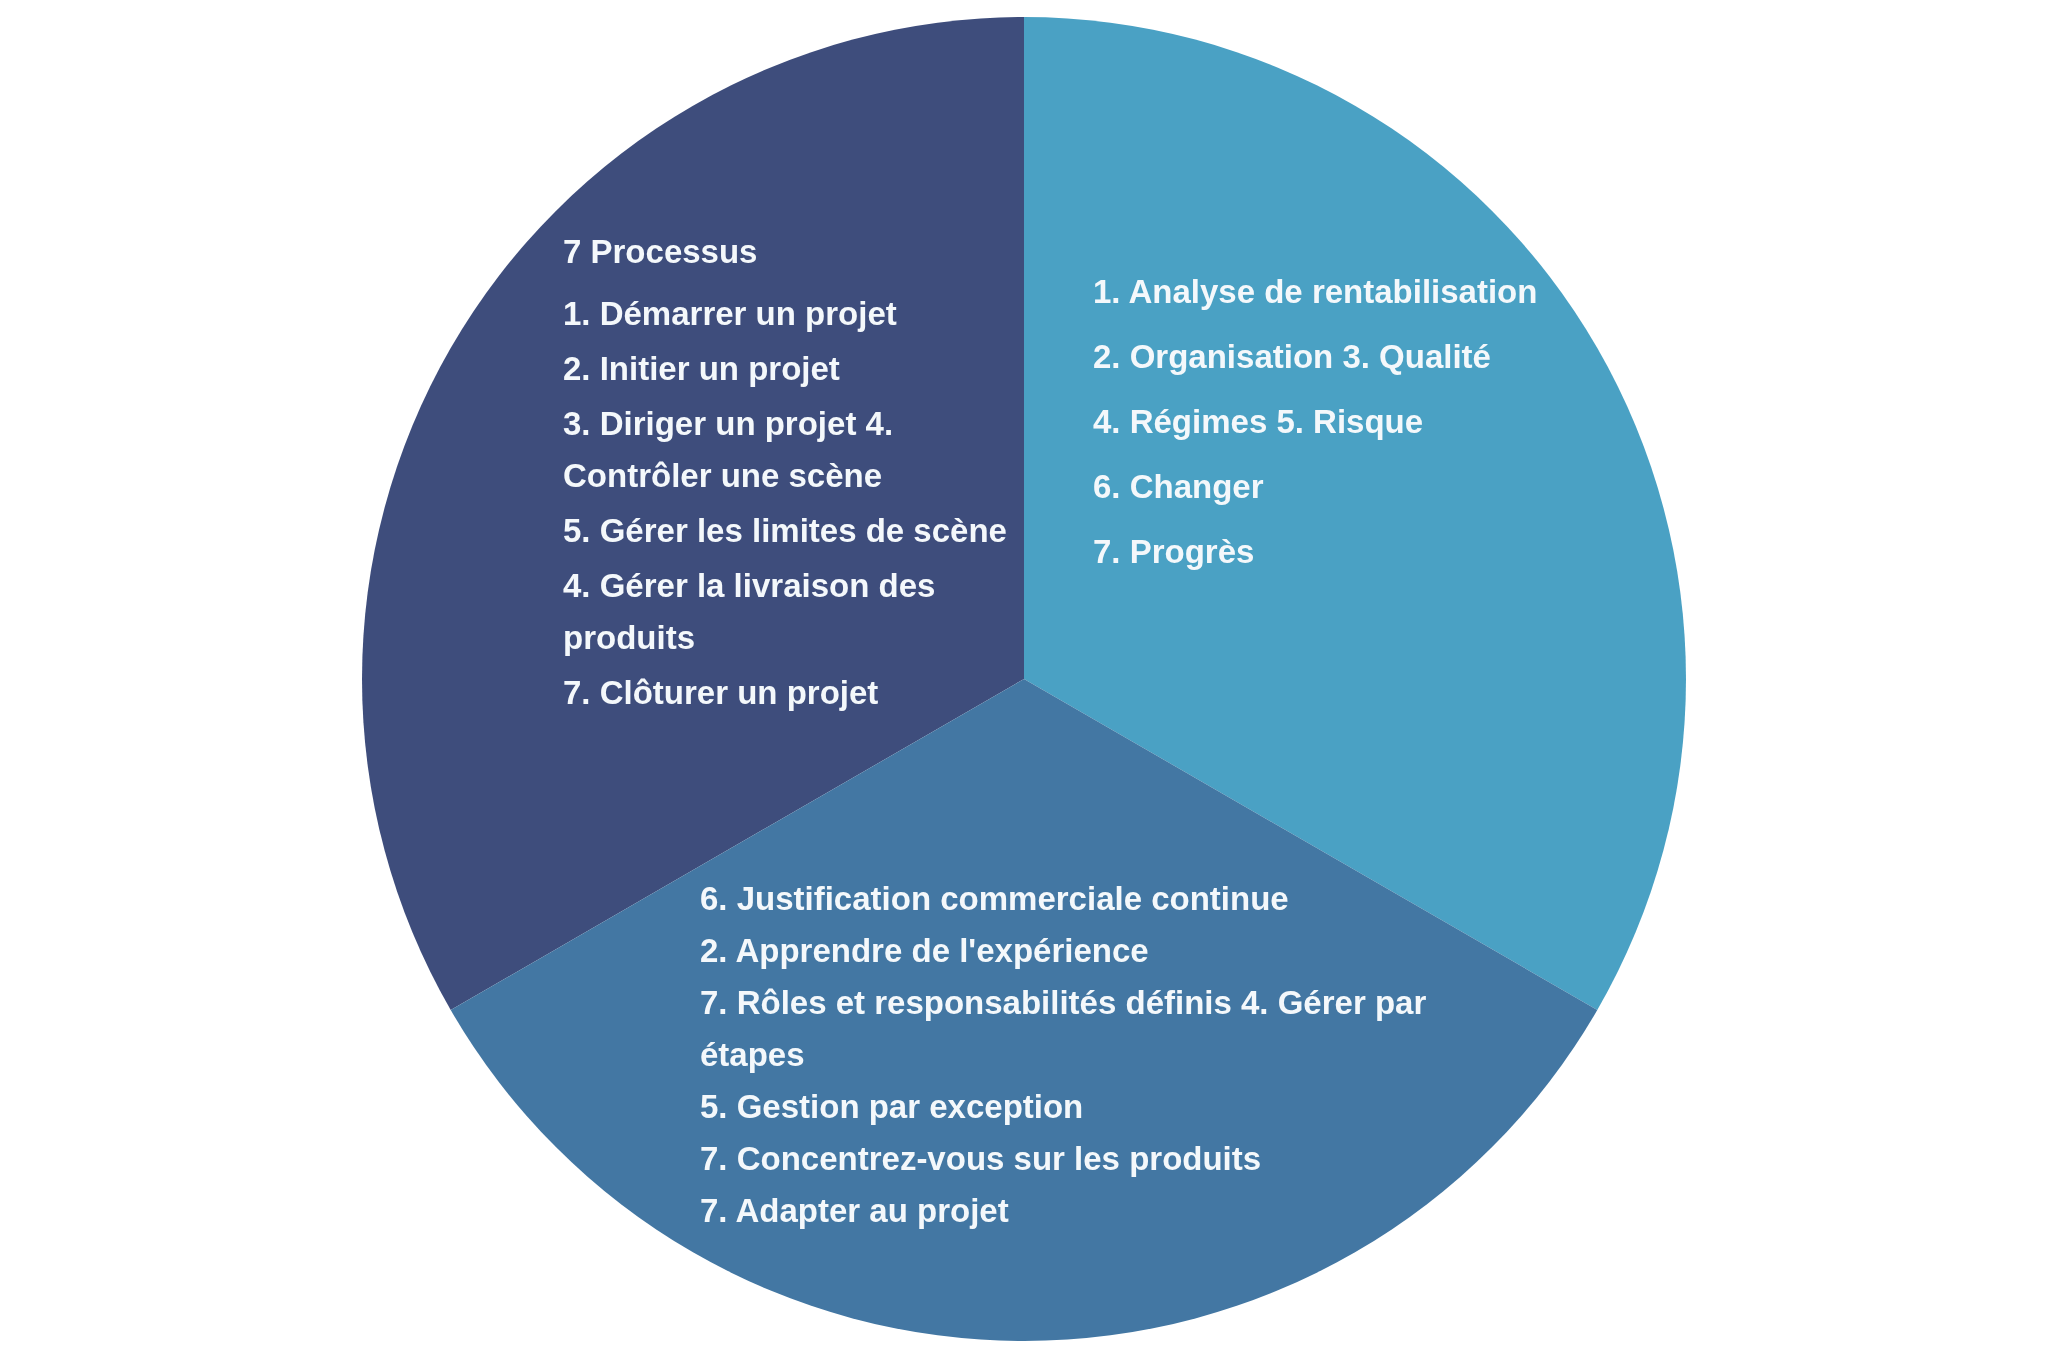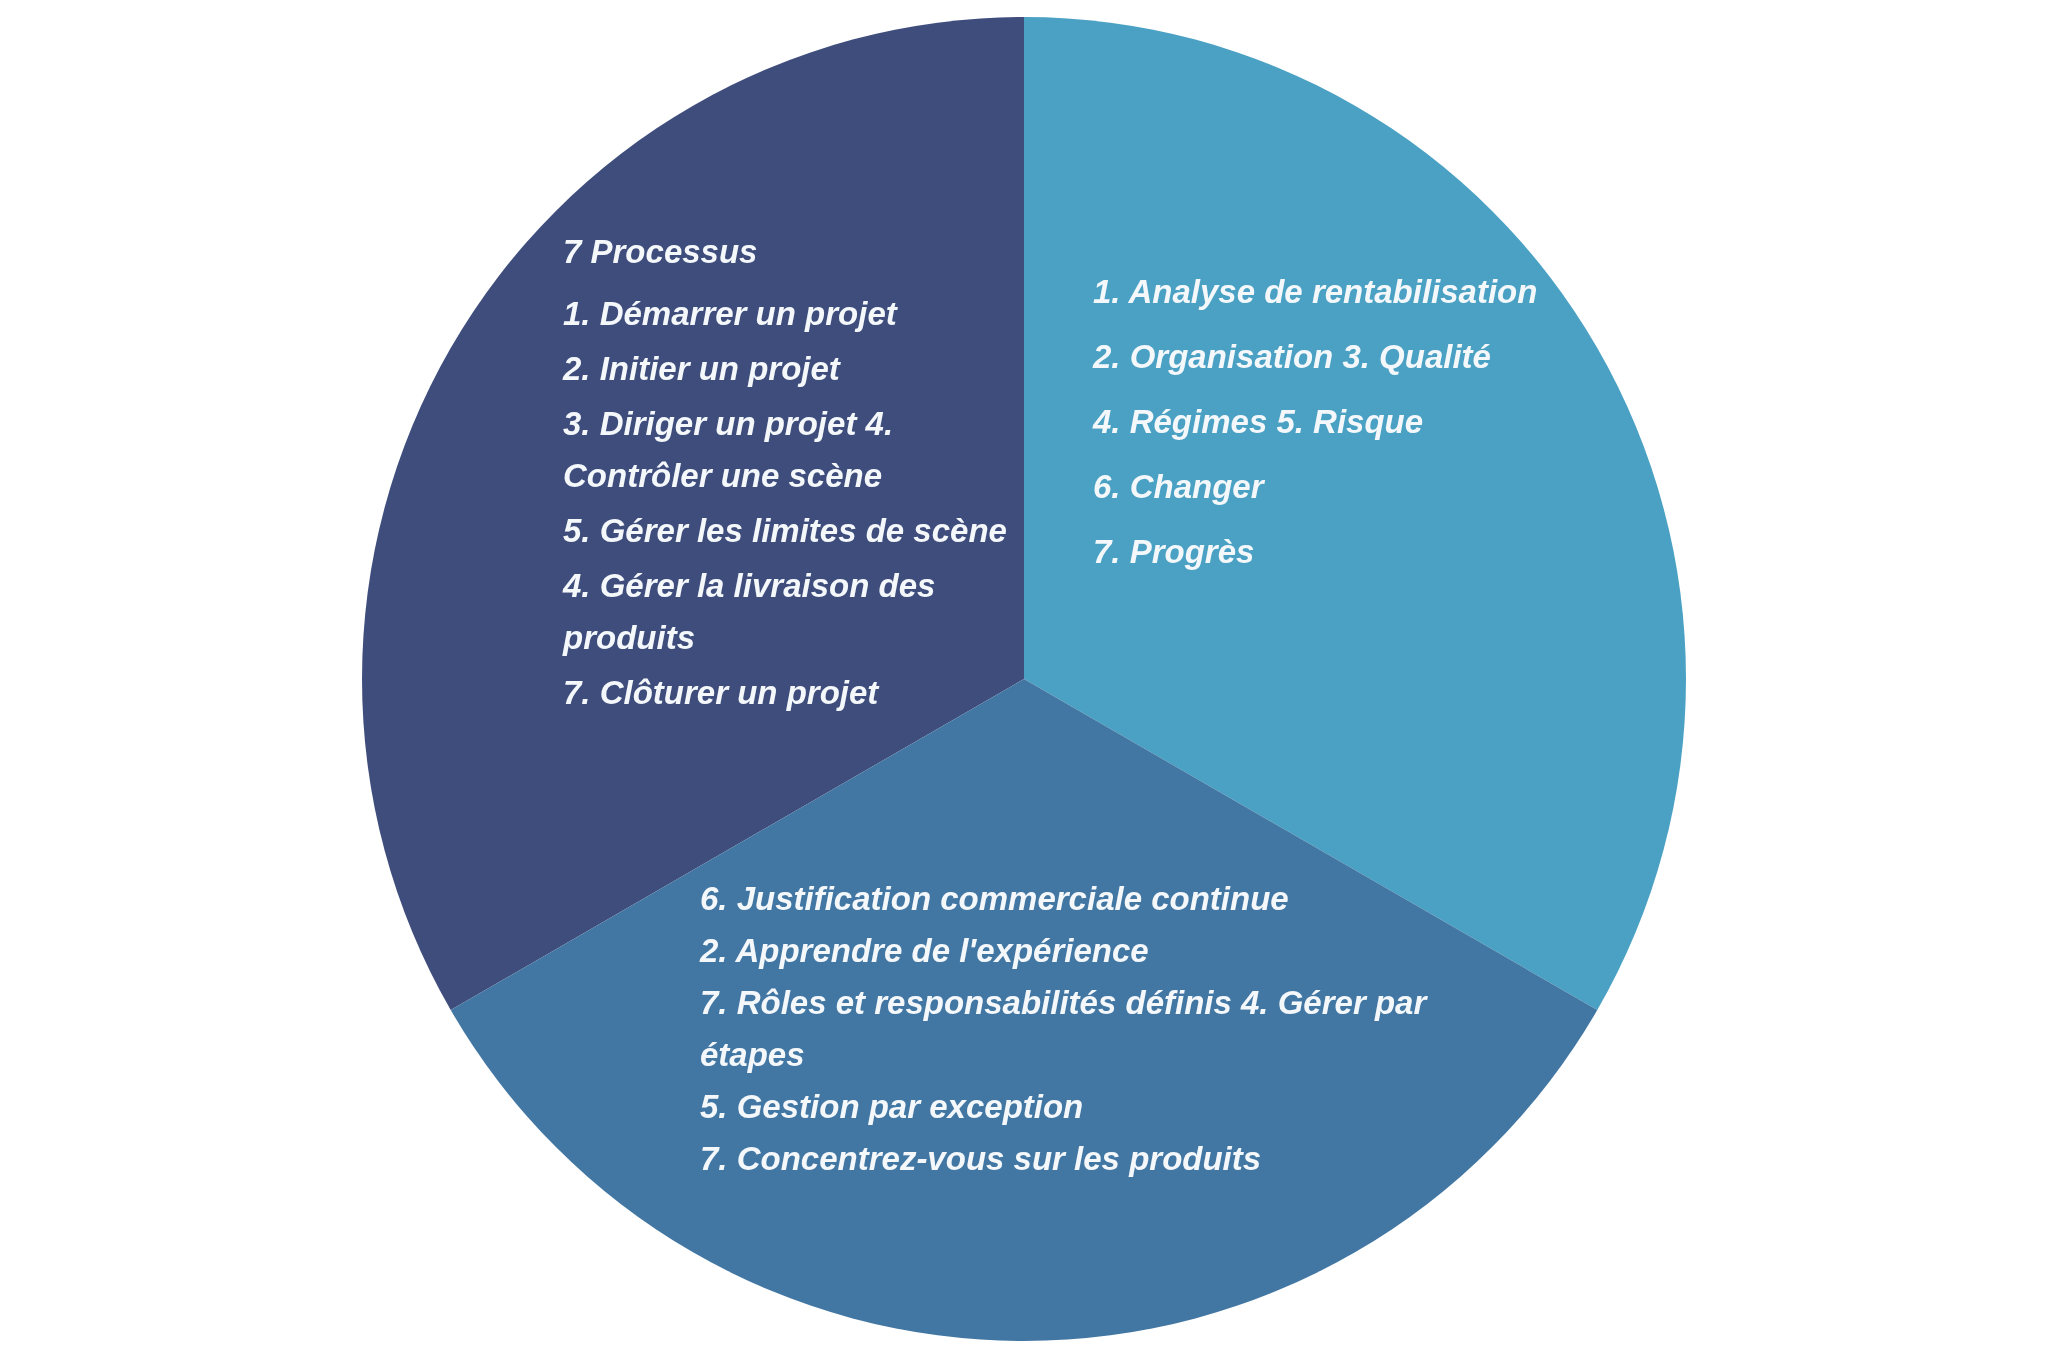--- a/index.html
+++ b/index.html
@@ -9,21 +9,20 @@
     width: 2048px;
     height: 1356px;
     overflow: hidden;
     font-family: "Liberation Sans", sans-serif;
   }
   .canvas {
     position: relative;
     width: 2048px;
     height: 952px;
     background: #ffffff;
-    font-style: italic;
   }
   svg.pie {
     position: absolute;
     left: 0;
     top: 0;
     width: 2048px;
     height: 1356px;
     display: block;
   }
   .seg-text {
@@ -87,15 +86,16 @@
     <div class="seg-item">6. Changer</div>
     <div class="seg-item">7. Progrès</div>
   </div>
 
   <div class="seg-text" id="principles-text">
     <div class="seg-item">6. Justification commerciale continue</div>
     <div class="seg-item">2. Apprendre de l'expérience</div>
     <div class="seg-item">7. Rôles et responsabilités définis 4. Gérer par étapes</div>
     <div class="seg-item">5. Gestion par exception</div>
     <div class="seg-item">7. Concentrez-vous sur les produits</div>
+    <div class="seg-item">7. Adapter au projet</div>
   </div>
 
 </div>
 
 </body></html>

